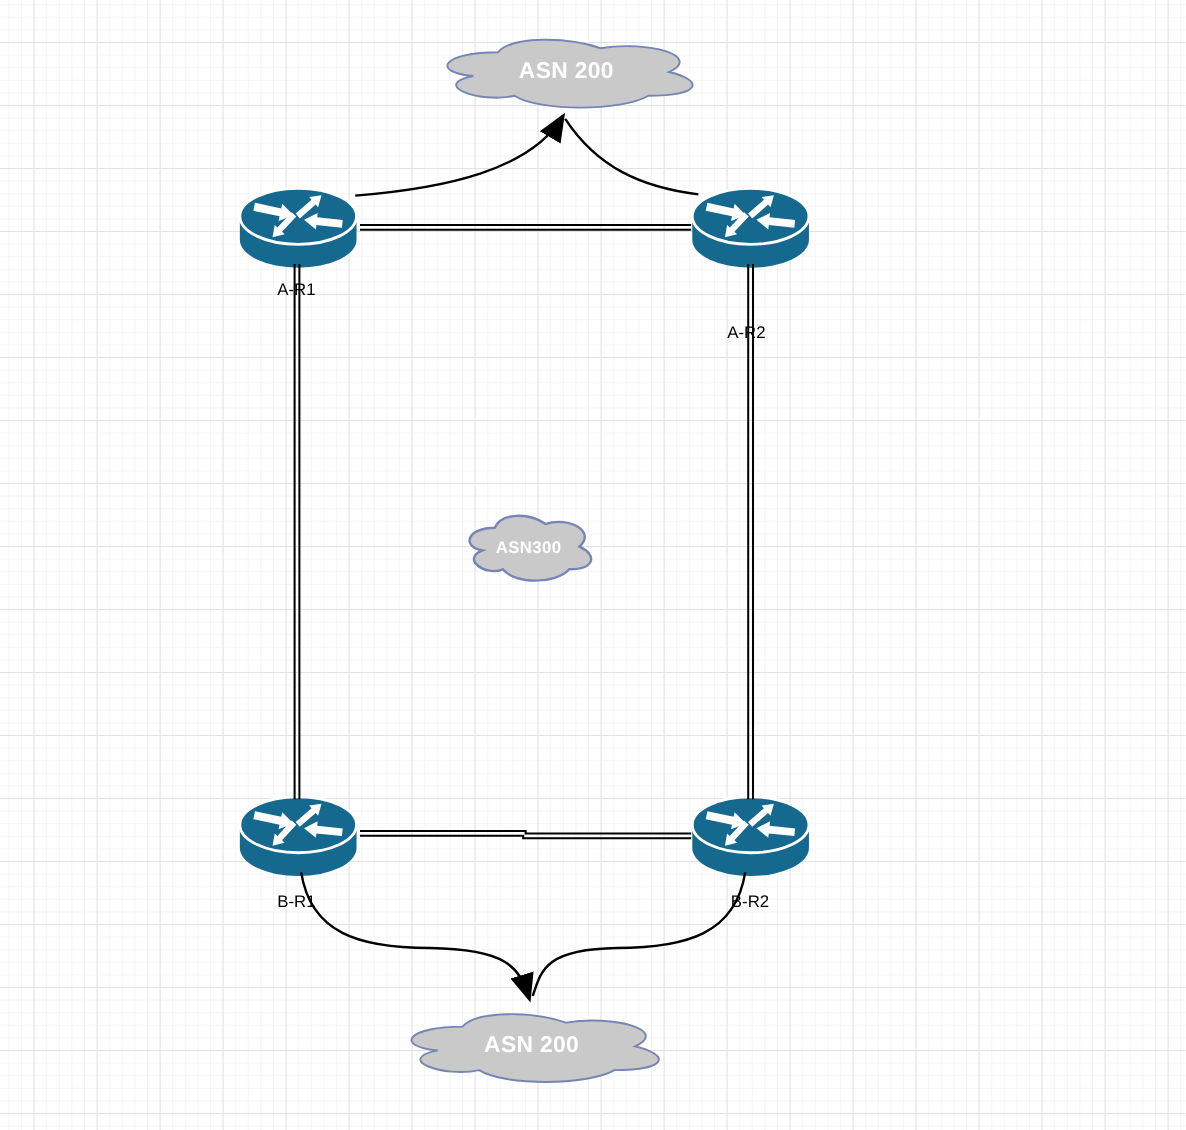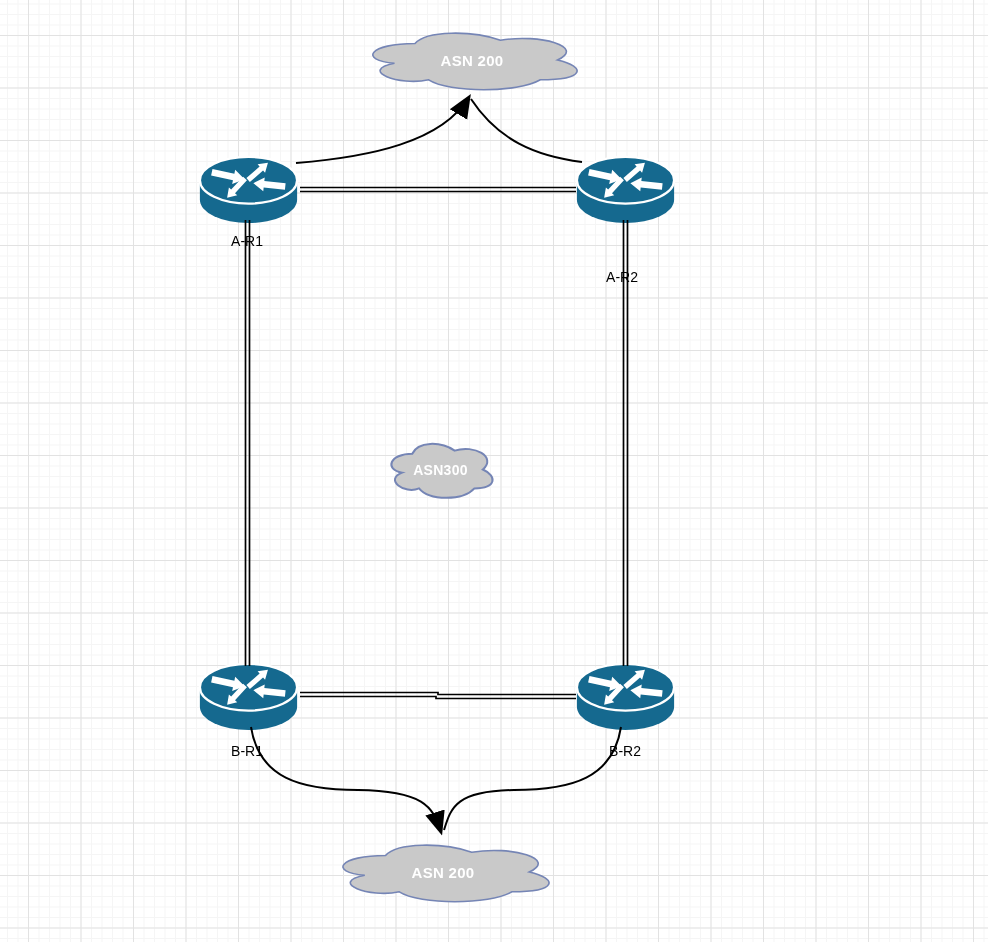--- a/index.html
+++ b/index.html
@@ -15,21 +15,21 @@
       linear-gradient(90deg, #e2e2e2 1px, transparent 1px),
       linear-gradient(#f5f5f5 1px, transparent 1px),
       linear-gradient(90deg, #f5f5f5 1px, transparent 1px);
     background-size:52.5px 52.5px,52.5px 52.5px,10.5px 10.5px,10.5px 10.5px;
     background-position:0 35px,28px 0,0 3.5px,7px 0;
   }
   .node{position:absolute;}
   .node svg{display:block;width:100%;height:100%;}
   .cloud-label{
     position:absolute;inset:0;display:flex;align-items:center;justify-content:center;
-    color:#ffffff;font-weight:bold;font-size:15px;letter-spacing:.3px;
+    color:#ffffff;font-weight:bold;font-size:19px;letter-spacing:.3px;
     pointer-events:none;
   }
   .cloud-label.small{font-size:14px;}
   .router-label{
     position:absolute;width:70px;text-align:center;
     font-size:14px;color:#000;line-height:16px;
   }
   #edges{position:absolute;left:0;top:0;width:988px;height:942px;pointer-events:none;}
   #edges path{pointer-events:stroke;}
 </style>
@@ -38,21 +38,21 @@
 
 <div class="canvas">
 
   <div class="node" style="left:358px;top:27px;width:228px;height:66px;">
     <svg viewBox="0 0 100 60" preserveAspectRatio="none">
       <path d="M25,15 C5,15 0,30 16,33 C0,39.6 18,54 31,48 C40,60 70,60 80,48 C100,48 100,36 87.5,30 C100,18 80,6 62.5,12 C50,3 30,3 25,15 Z" fill="#c9c9c9" stroke="#7585b5" stroke-width="1.6" vector-effect="non-scaling-stroke"></path>
     </svg>
     <div class="cloud-label">ASN 200</div>
   </div>
 
-  <div class="node" style="left:384px;top:438px;width:113px;height:63px;">
+  <div class="node" style="left:384px;top:424px;width:113px;height:63px;">
     <svg viewBox="0 0 100 60" preserveAspectRatio="none">
       <path d="M25,15 C5,15 0,30 16,33 C0,39.6 18,54 31,48 C40,60 70,60 80,48 C100,48 100,36 87.5,30 C100,18 80,6 62.5,12 C50,3 30,3 25,15 Z" fill="#c9c9c9" stroke="#7585b5" stroke-width="2" vector-effect="non-scaling-stroke"></path>
     </svg>
     <div class="cloud-label small">ASN300</div>
   </div>
 
   <div class="node" style="left:328px;top:839px;width:230px;height:66px;">
     <svg viewBox="0 0 100 60" preserveAspectRatio="none">
       <path d="M25,15 C5,15 0,30 16,33 C0,39.6 18,54 31,48 C40,60 70,60 80,48 C100,48 100,36 87.5,30 C100,18 80,6 62.5,12 C50,3 30,3 25,15 Z" fill="#c9c9c9" stroke="#7585b5" stroke-width="1.6" vector-effect="non-scaling-stroke"></path>
     </svg>

